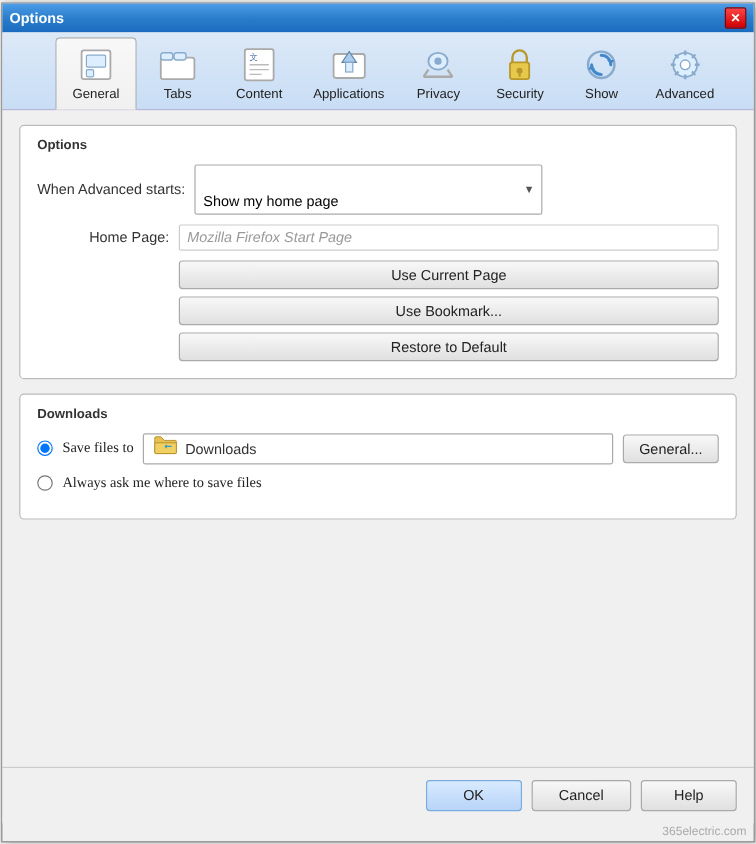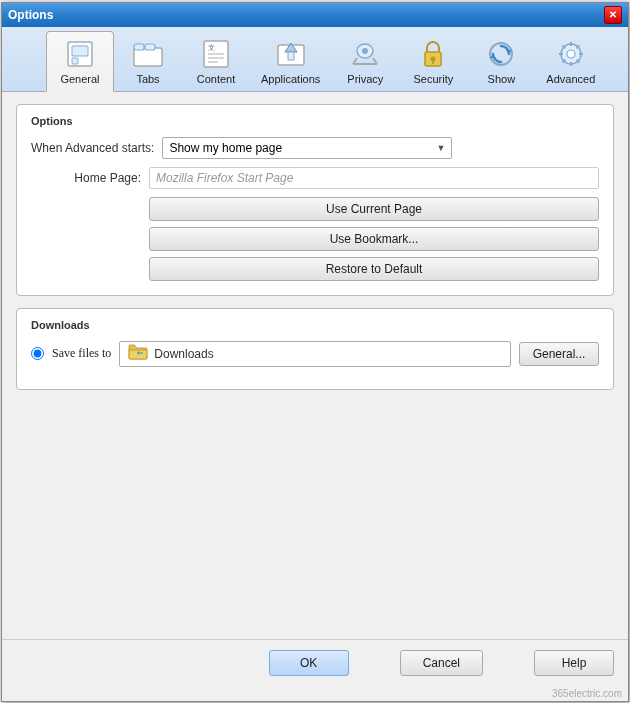--- a/index.html
+++ b/index.html
@@ -181,20 +181,21 @@
       top: 50%;
       transform: translateY(-50%);
       font-size: 9px;
       color: #555;
       pointer-events: none;
     }
 
     select.startup-dropdown {
       width: 100%;
       padding-right: 22px;
+      margin-top: 20px;
     }
 
     .btn-row {
       display: flex;
       gap: 6px;
       margin-left: 118px;
       margin-top: 4px;
       flex-direction: column;
     }
 
@@ -270,21 +271,20 @@
 
     .footer-btn {
       padding: 5px 22px;
       font-size: 12px;
       background: linear-gradient(to bottom, #f8f8f8, #e0e0e0);
       border: 1px solid #aaa;
       border-radius: 3px;
       cursor: pointer;
       color: #222;
       min-width: 80px;
-      margin-left: 43px;
     }
 
     .footer-btn.primary {
       background: linear-gradient(to bottom, #d8eaff, #b8d4f8);
       border-color: #7aabde;
     }
 
     .watermark {
       font-size: 10px;
       color: #aaa;
@@ -455,20 +455,24 @@
               <path d="M1,3 L1,14 Q1,15 2,15 L18,15 Q19,15 19,14 L19,5 Q19,4 18,4 L9,4 L7,2 Q6.5,1 6,1 L2,1 Q1,1 1,2 Z" fill="#e8c050" stroke="#b89030" stroke-width="0.8"></path>
               <path d="M1,6 L19,6 L19,14 Q19,15 18,15 L2,15 Q1,15 1,14 Z" fill="#f0d060" stroke="#b89030" stroke-width="0.8"></path>
               <path d="M9,9 L11,7 L11,8.5 L15,8.5 L15,9.5 L11,9.5 L11,11 Z" fill="#3399cc"></path>
             </svg>
           </span>
           <span class="save-path-text">Downloads</span>
         </div>
         <button class="browse-btn">General...</button>
       </div>
 
+      <div class="radio-row">
+        <input type="radio" name="download" id="ask-radio" style="">
+        <label for="ask-radio" class="radio-label">Always ask me where to save files</label>
+      </div>
     </div>
 
   </div>
 
   <div class="footer">
     <button class="footer-btn primary">OK</button>
     <button class="footer-btn">Cancel</button>
     <button class="footer-btn">Help</button>
   </div>
 

